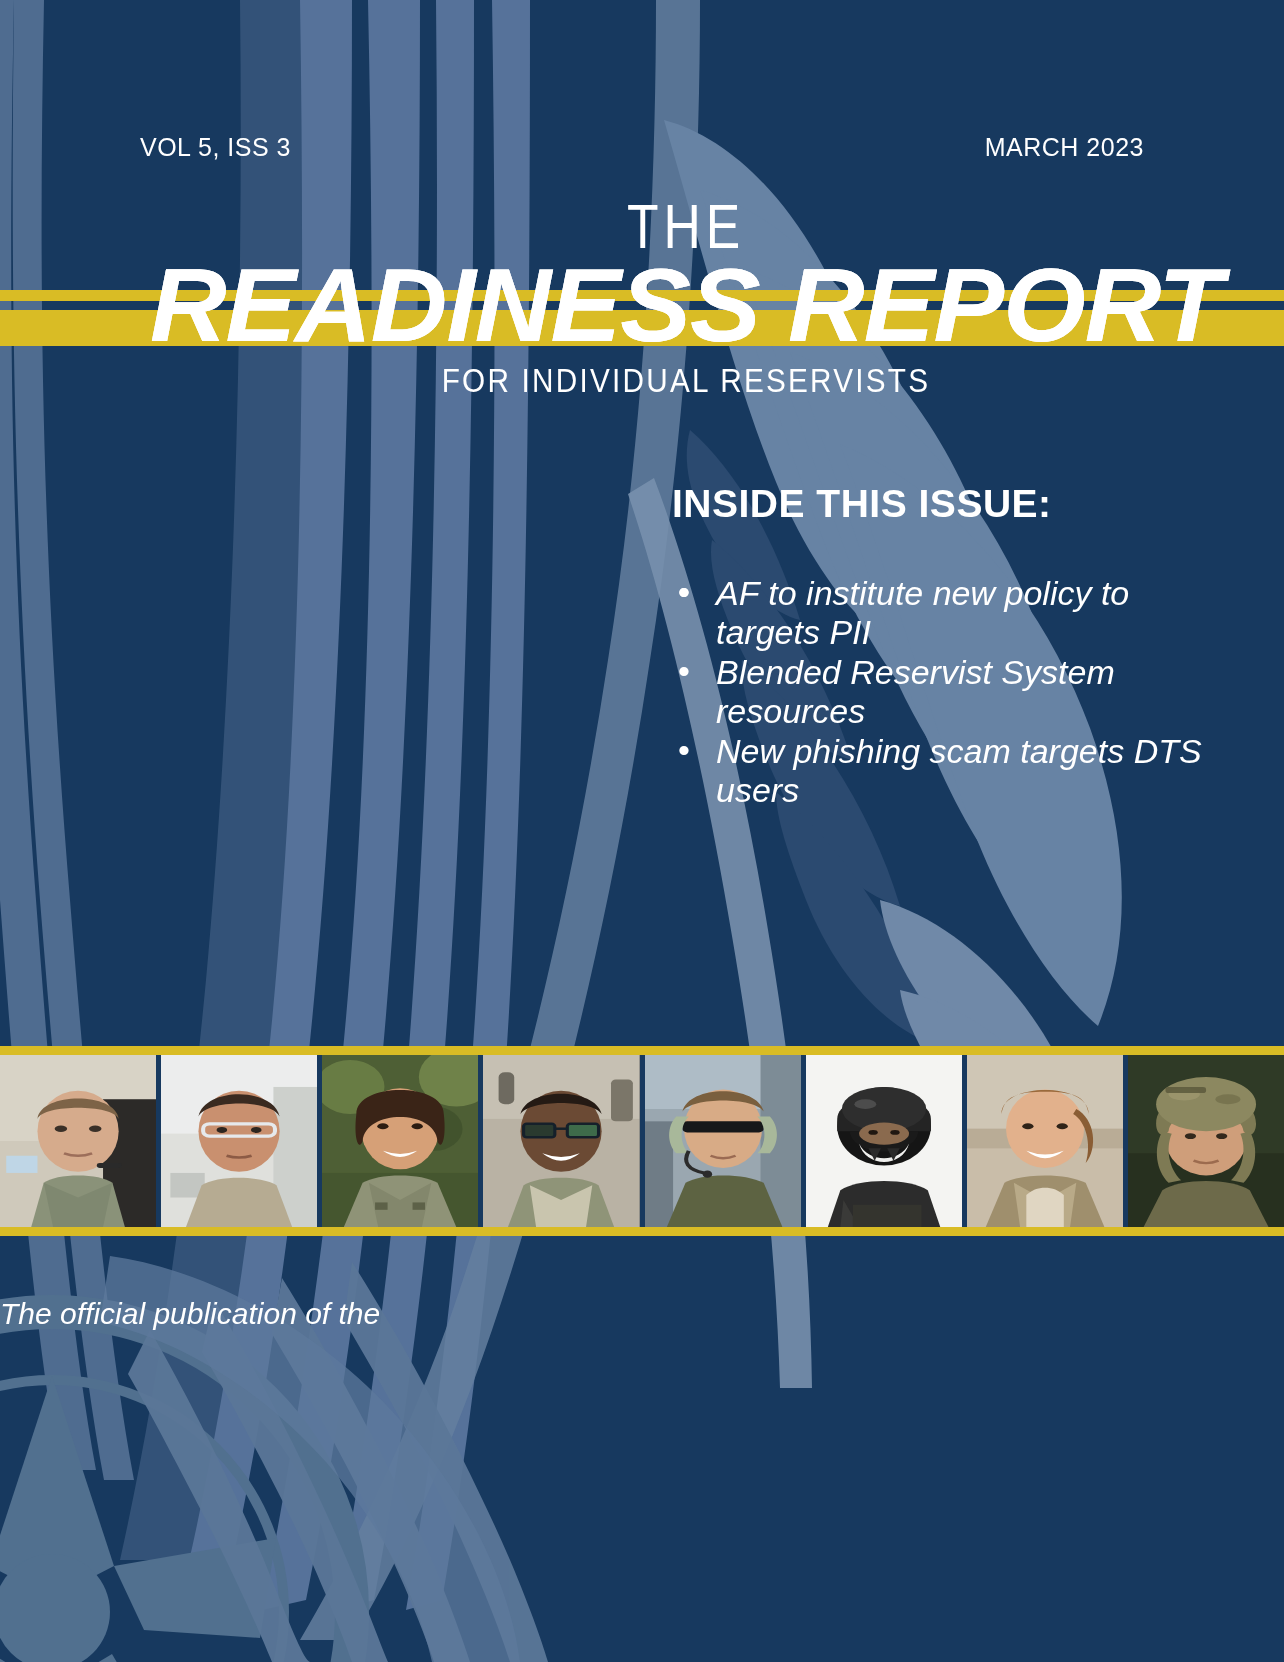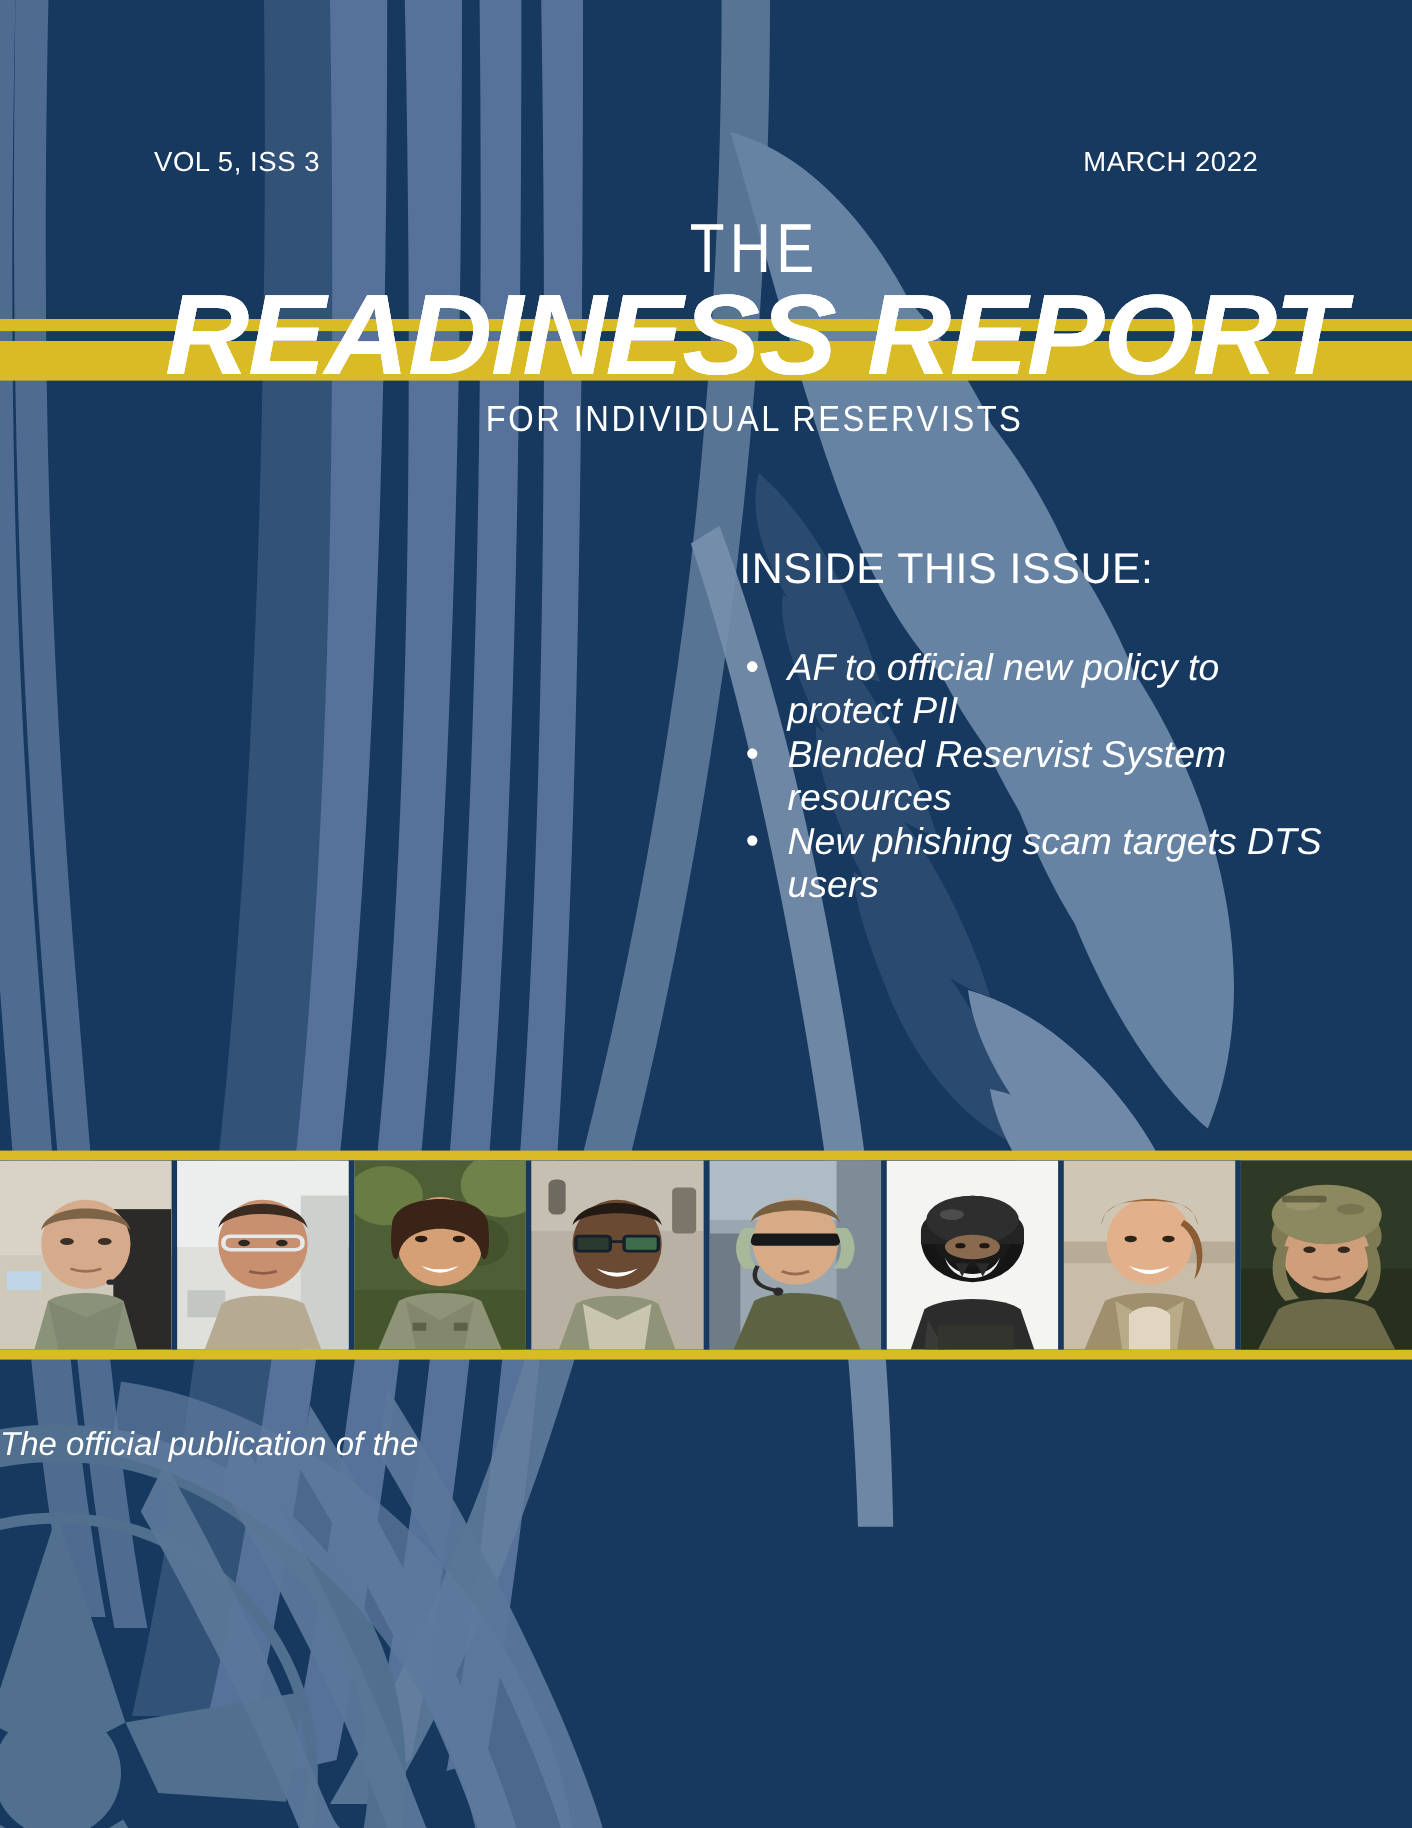--- a/index.html
+++ b/index.html
@@ -56,21 +56,21 @@
     font-size:33px;line-height:40px;letter-spacing:2.5px;font-weight:300;
     transform:scaleX(.9);
     margin-top:4px;
   }
 
   
   .inside{
     position:absolute;left:660px;top:482px;width:560px;color:#ffffff;
   }
   .inside-title{
-    font-size:39px;font-weight:normal;letter-spacing:.5px;margin:14px 0 48px 12px;
+    font-size:39px;font-weight:bold;letter-spacing:.5px;margin:0 0 48px 12px;
   }
   ul.toc{list-style:none;margin:0;padding:0;}
   ul.toc li{
     position:relative;
     font-size:34px;line-height:39px;font-style:italic;
     padding-left:56px;margin-bottom:1px;
   }
   ul.toc li .bullet{
     position:absolute;left:18px;top:-1px;font-style:normal;font-size:34px;
   }
@@ -170,41 +170,41 @@
           <path d="M352 1262 C 404 1344, 464 1454, 510 1560 C 532 1612, 544 1648, 548 1662 L 510 1662 C 498 1624, 474 1564, 440 1494 C 408 1430, 372 1368, 344 1320 Z"></path>
         </g>
 
         <path d="M110 1256 C 210 1270, 320 1330, 400 1420 C 470 1500, 510 1586, 520 1662 L 432 1662 C 418 1598, 382 1526, 326 1462 C 262 1390, 180 1340, 100 1322 Z" fill="#5d7a9c" opacity=".75"></path>
       </g>
     </svg>
   </div>
 
   <div class="issue-line">
     <span>VOL 5, ISS 3</span>
-    <span>MARCH 2022</span>
+    <span>MARCH 2023</span>
   </div>
 
   <div class="gold-thin" style="top:290px;"></div>
   <div class="gold-thick" style="top:310px;"></div>
 
   <div class="title-block">
     <div class="t-the">THE</div>
     <div class="t-main">READINESS REPORT</div>
     <div class="t-sub">FOR INDIVIDUAL RESERVISTS</div>
   </div>
 
   <div class="inside">
     <div class="inside-title">INSIDE THIS ISSUE:</div>
     <ul class="toc">
       <li>
         <span class="bullet">•</span>
       </li>
       <li>
         <span class="bullet">•</span>
-        <span>AF to official new policy to protect PII</span>
+        <span>AF to institute new policy to targets PII</span>
       </li>
       <li>
         <span class="bullet">•</span>
         <span>Blended Reservist System resources</span>
       </li>
       <li>
         <span class="bullet">•</span>
         <span>New phishing scam targets DTS users</span>
       </li>
     </ul>

